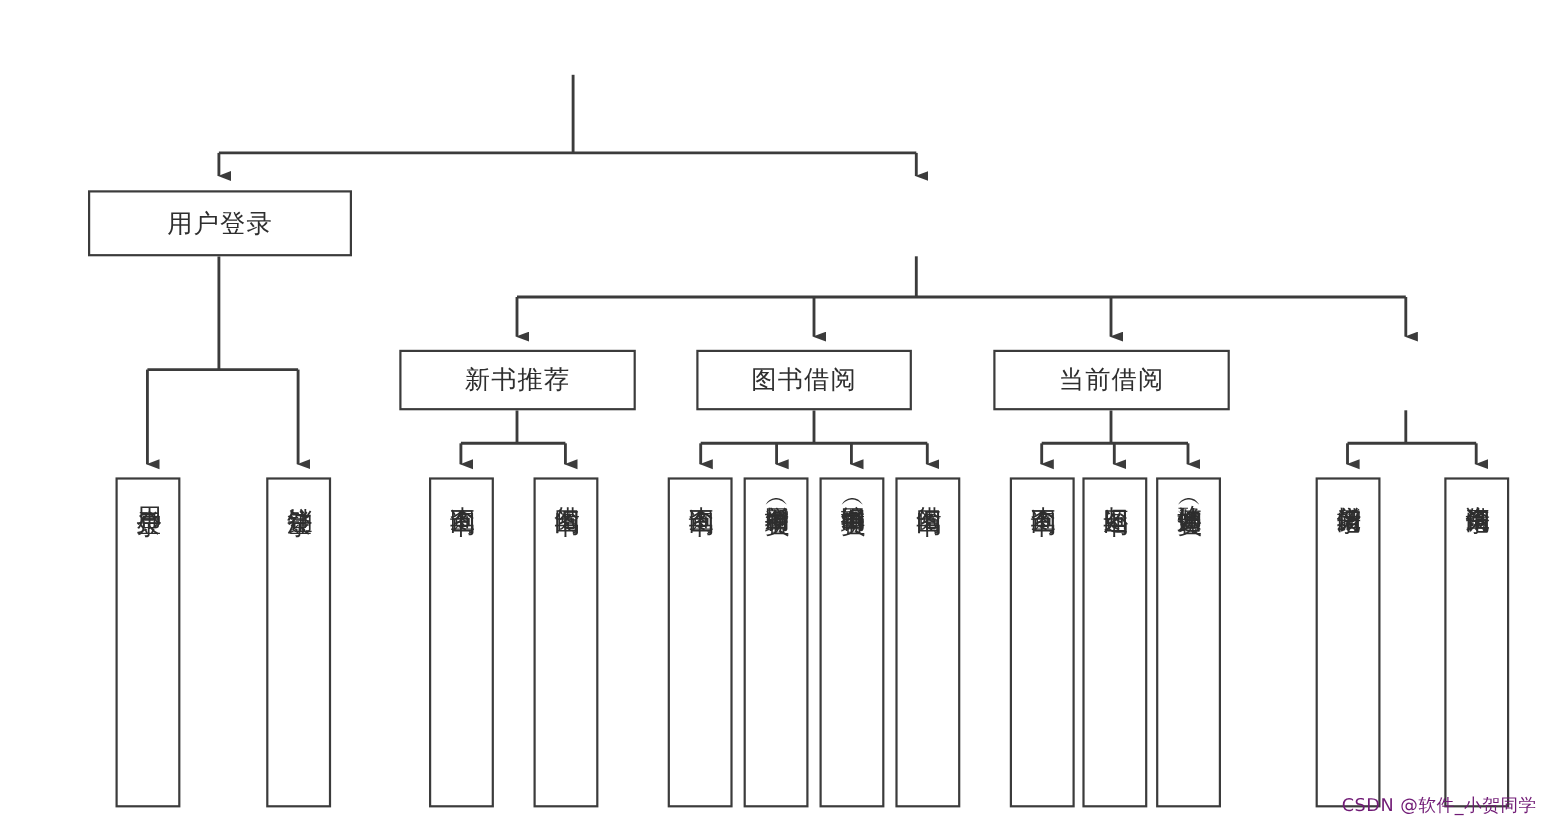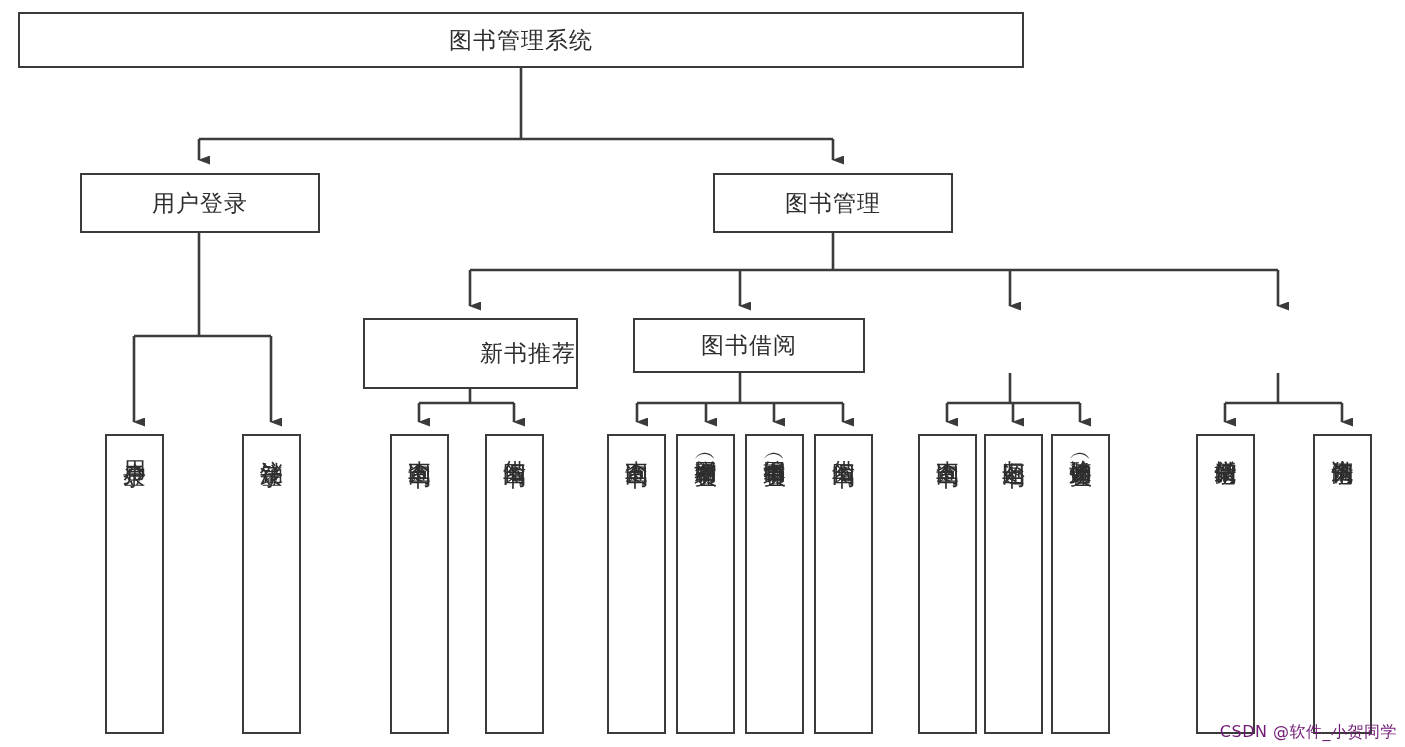--- a/index.html
+++ b/index.html
@@ -116,36 +116,33 @@
       <path d="M1013,403 L1013,422" marker-end="url(#arw)"></path>
       <path d="M1080,403 L1080,422" marker-end="url(#arw)"></path>
 
       <path d="M1278,373 L1278,403"></path>
       <path d="M1225,403 L1342,403"></path>
       <path d="M1225,403 L1225,422" marker-end="url(#arw)"></path>
       <path d="M1342,403 L1342,422" marker-end="url(#arw)"></path>
     </g>
   </svg>
 
-  <div class="node h" style="left:18px; top:12px; width:1006px; height:56px;">
-    <span>图书管理系统</span>
-  </div>
 
   <div class="node h" style="left:80px; top:173px; width:240px; height:60px;">
     <span>用户登录</span>
   </div>
-  <div class="node h" style="left:713px; top:173px; width:240px; height:60px;">
-    <span>图书管理</span>
-  </div>
 
-  <div class="node h" style="left:363px; top:318px; width:215px; height:71px;justify-content:flex-end;">
+  <div class="node h" style="left:363px; top:318px; width:215px; height:55px;">
     <span>新书推荐</span>
   </div>
-  <div class="node h" style="left:633px; top:318px; width:232px; height:55px;">
+  <div class="node h" style="left:633px; top:318px; width:196px; height:55px;">
     <span>图书借阅</span>
+  </div>
+  <div class="node h" style="left:903px; top:318px; width:215px; height:55px;">
+    <span>当前借阅</span>
   </div>
 
   <div class="node v" style="left:105px; top:434px; width:59px; height:300px;">
     <span class="vtext">用户登录</span>
   </div>
   <div class="node v" style="left:242px; top:434px; width:59px; height:300px;">
     <span class="vtext">注销登录</span>
   </div>
 
   <div class="node v" style="left:390px; top:434px; width:59px; height:300px;">

